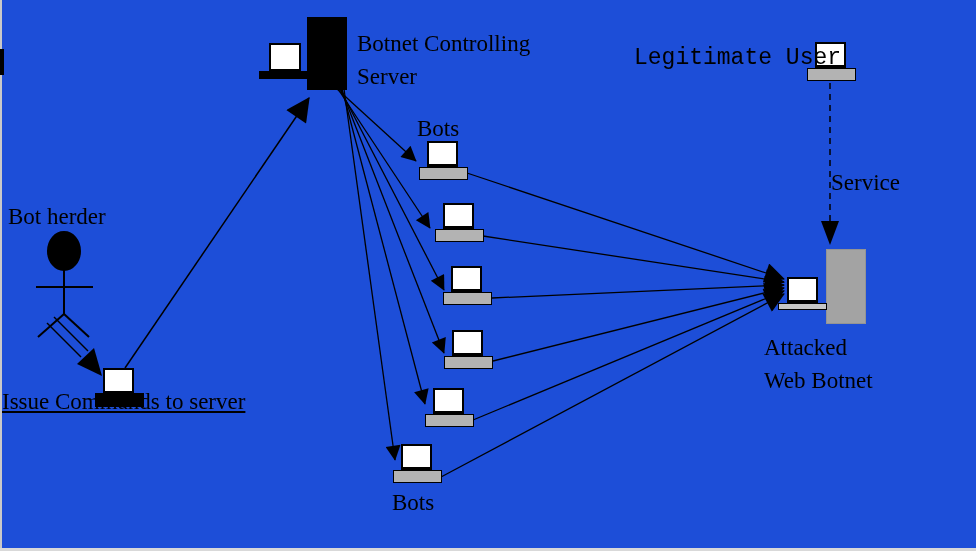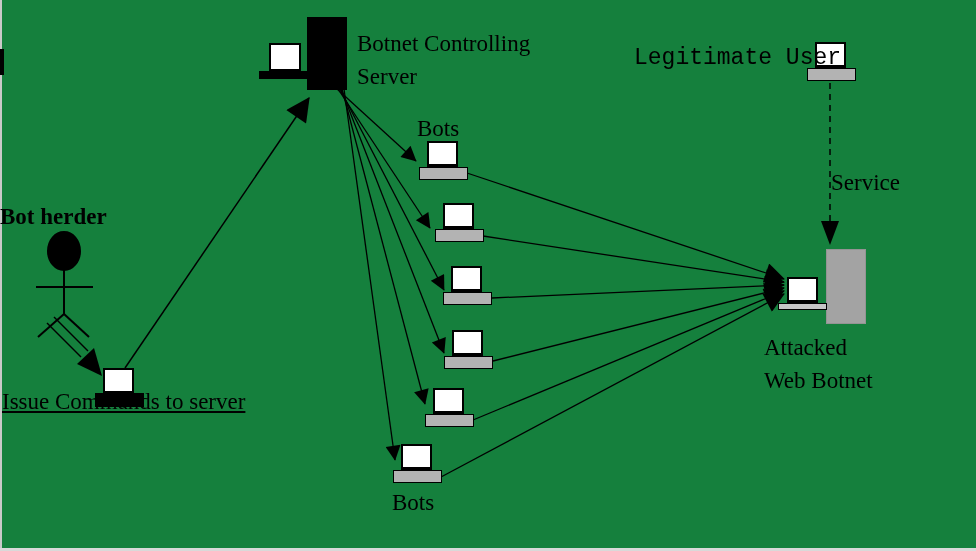--- a/index.html
+++ b/index.html
@@ -1,17 +1,17 @@
 <!DOCTYPE html>
 <html><head>
 <meta charset="utf-8">
 <style>
   html,body{margin:0;padding:0;background:#fff;}
   #canvas{
-    position:relative;width:976px;height:551px;background:#15803d;
+    position:relative;width:976px;height:551px;background:#1d4ed8;
     font-family:"Liberation Serif","DejaVu Serif",serif;color:#000;overflow:hidden;
   }
   #wires{position:absolute;left:0;top:0;width:976px;height:551px;z-index:1;}
   .lbl{position:absolute;z-index:3;font-size:23px;line-height:33px;white-space:nowrap;color:#000;}
   
   .computer{position:absolute;width:49px;height:40px;z-index:2;}
   .computer .monitor{
     position:absolute;left:8px;top:0;width:27px;height:21px;background:#fff;
     border:2px solid #000;border-bottom:4px solid #000;
   }
@@ -147,21 +147,21 @@
   <div class="lbl" style="left:634px;top:42px;font-family:Liberation Mono, monospace;">Legitimate User</div>
 
   <div class="lbl" style="left:831px;top:125px;line-height:32px;margin-top:42px;">
     <span>Service</span><br>
   </div>
 
   <div class="lbl" style="left:417px;top:112px;">Bots</div>
 
   <div class="lbl" style="left:392px;top:486px;">Bots</div>
 
-  <div class="lbl" style="left:0;top:200px;font-weight:bold;">Bot herder</div>
+  <div class="lbl" style="left:8px;top:200px;">Bot herder</div>
 
   <div class="lbl" style="left:2px;top:385px;text-decoration:underline;">Issue Commands to server</div>
 
   <div class="lbl" style="left:764px;top:331px;">
     <span>Attacked</span><br>
     <span>Web Botnet</span>
   </div>
 
 </div>
 

